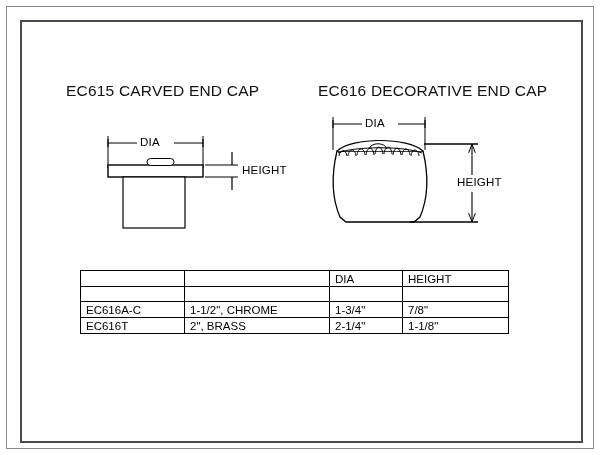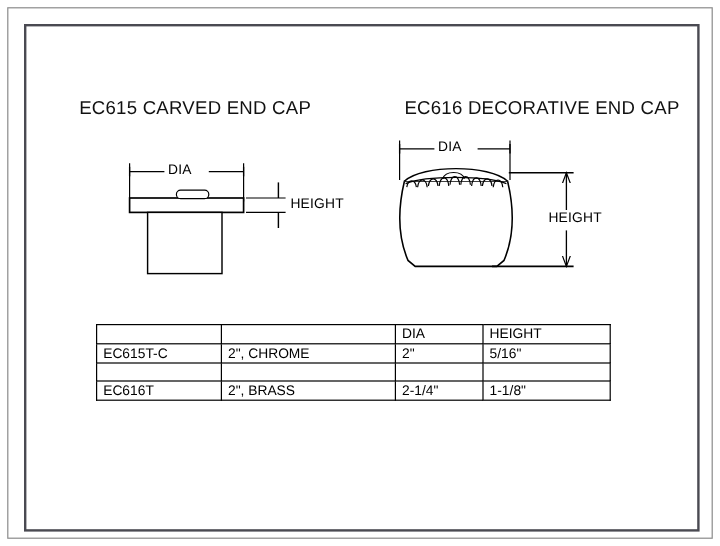--- a/index.html
+++ b/index.html
@@ -40,21 +40,21 @@
     background: #ffffff;
   }
   .title {
     position: absolute;
     font-size: 15.5px;
     letter-spacing: 0.2px;
     white-space: nowrap;
     color: #111111;
   }
   #title-left  { left: 66px;  top: 82px; }
-  #title-right { left: 337px; top: 82px; }
+  #title-right { left: 318px; top: 82px; }
 
   .dim-label {
     position: absolute;
     font-size: 11.5px;
     letter-spacing: 0.2px;
     background: #ffffff;
     padding: 0 2px;
     white-space: nowrap;
   }
   svg.draw {
@@ -199,33 +199,33 @@
     </colgroup>
     <thead>
       <tr>
         <th></th>
         <th></th>
         <th class="h-dia">DIA</th>
         <th class="h-hgt">HEIGHT</th>
       </tr>
     </thead>
     <tbody>
-      <tr>
-        <td>EC615T-C</td>
-        <td class="c-desc">2", CHROME</td>
-        <td class="c-dia">2"</td>
-        <td class="c-hgt">5/16"</td>
-      </tr>
       <tr class="spacer">
         <td></td>
         <td class="c-desc"></td>
         <td class="c-dia"></td>
         <td class="c-hgt"></td>
       </tr>
       <tr>
+        <td>EC616A-C</td>
+        <td class="c-desc">1-1/2", CHROME</td>
+        <td class="c-dia">1-3/4"</td>
+        <td class="c-hgt">7/8"</td>
+      </tr>
+      <tr>
         <td>EC616T</td>
         <td class="c-desc">2", BRASS</td>
         <td class="c-dia">2-1/4"</td>
         <td class="c-hgt">1-1/8"</td>
       </tr>
     </tbody>
   </table>
 
 </div>
 

